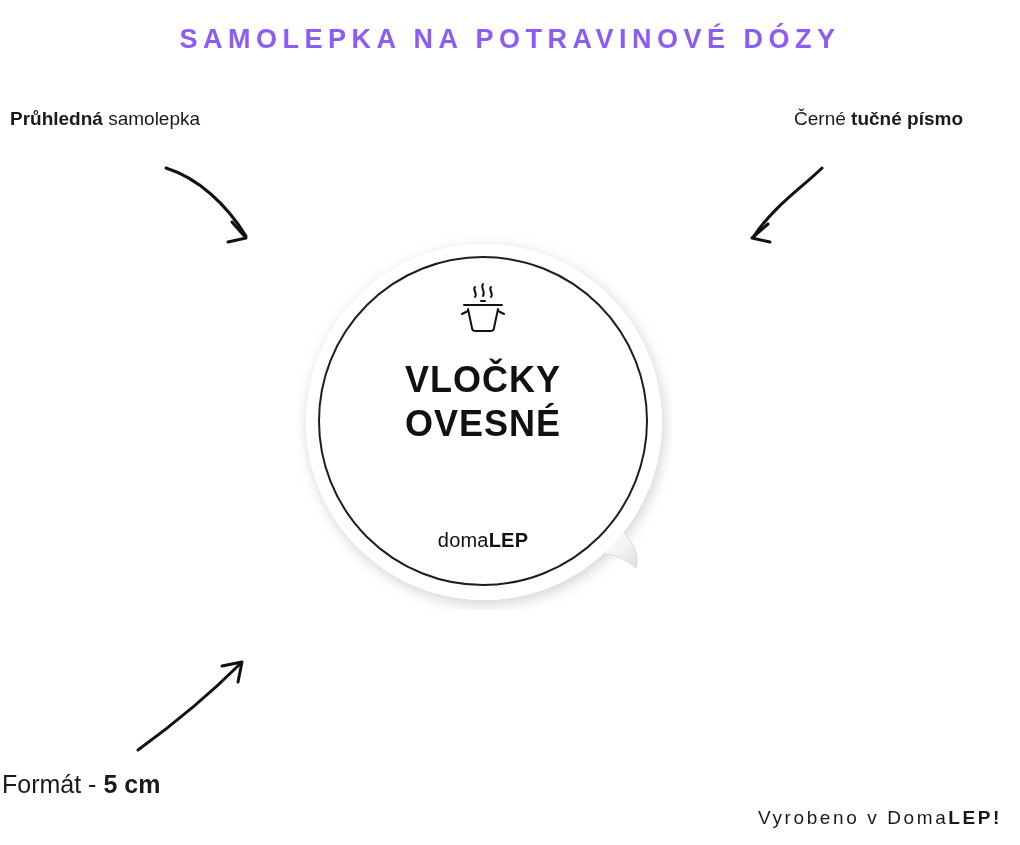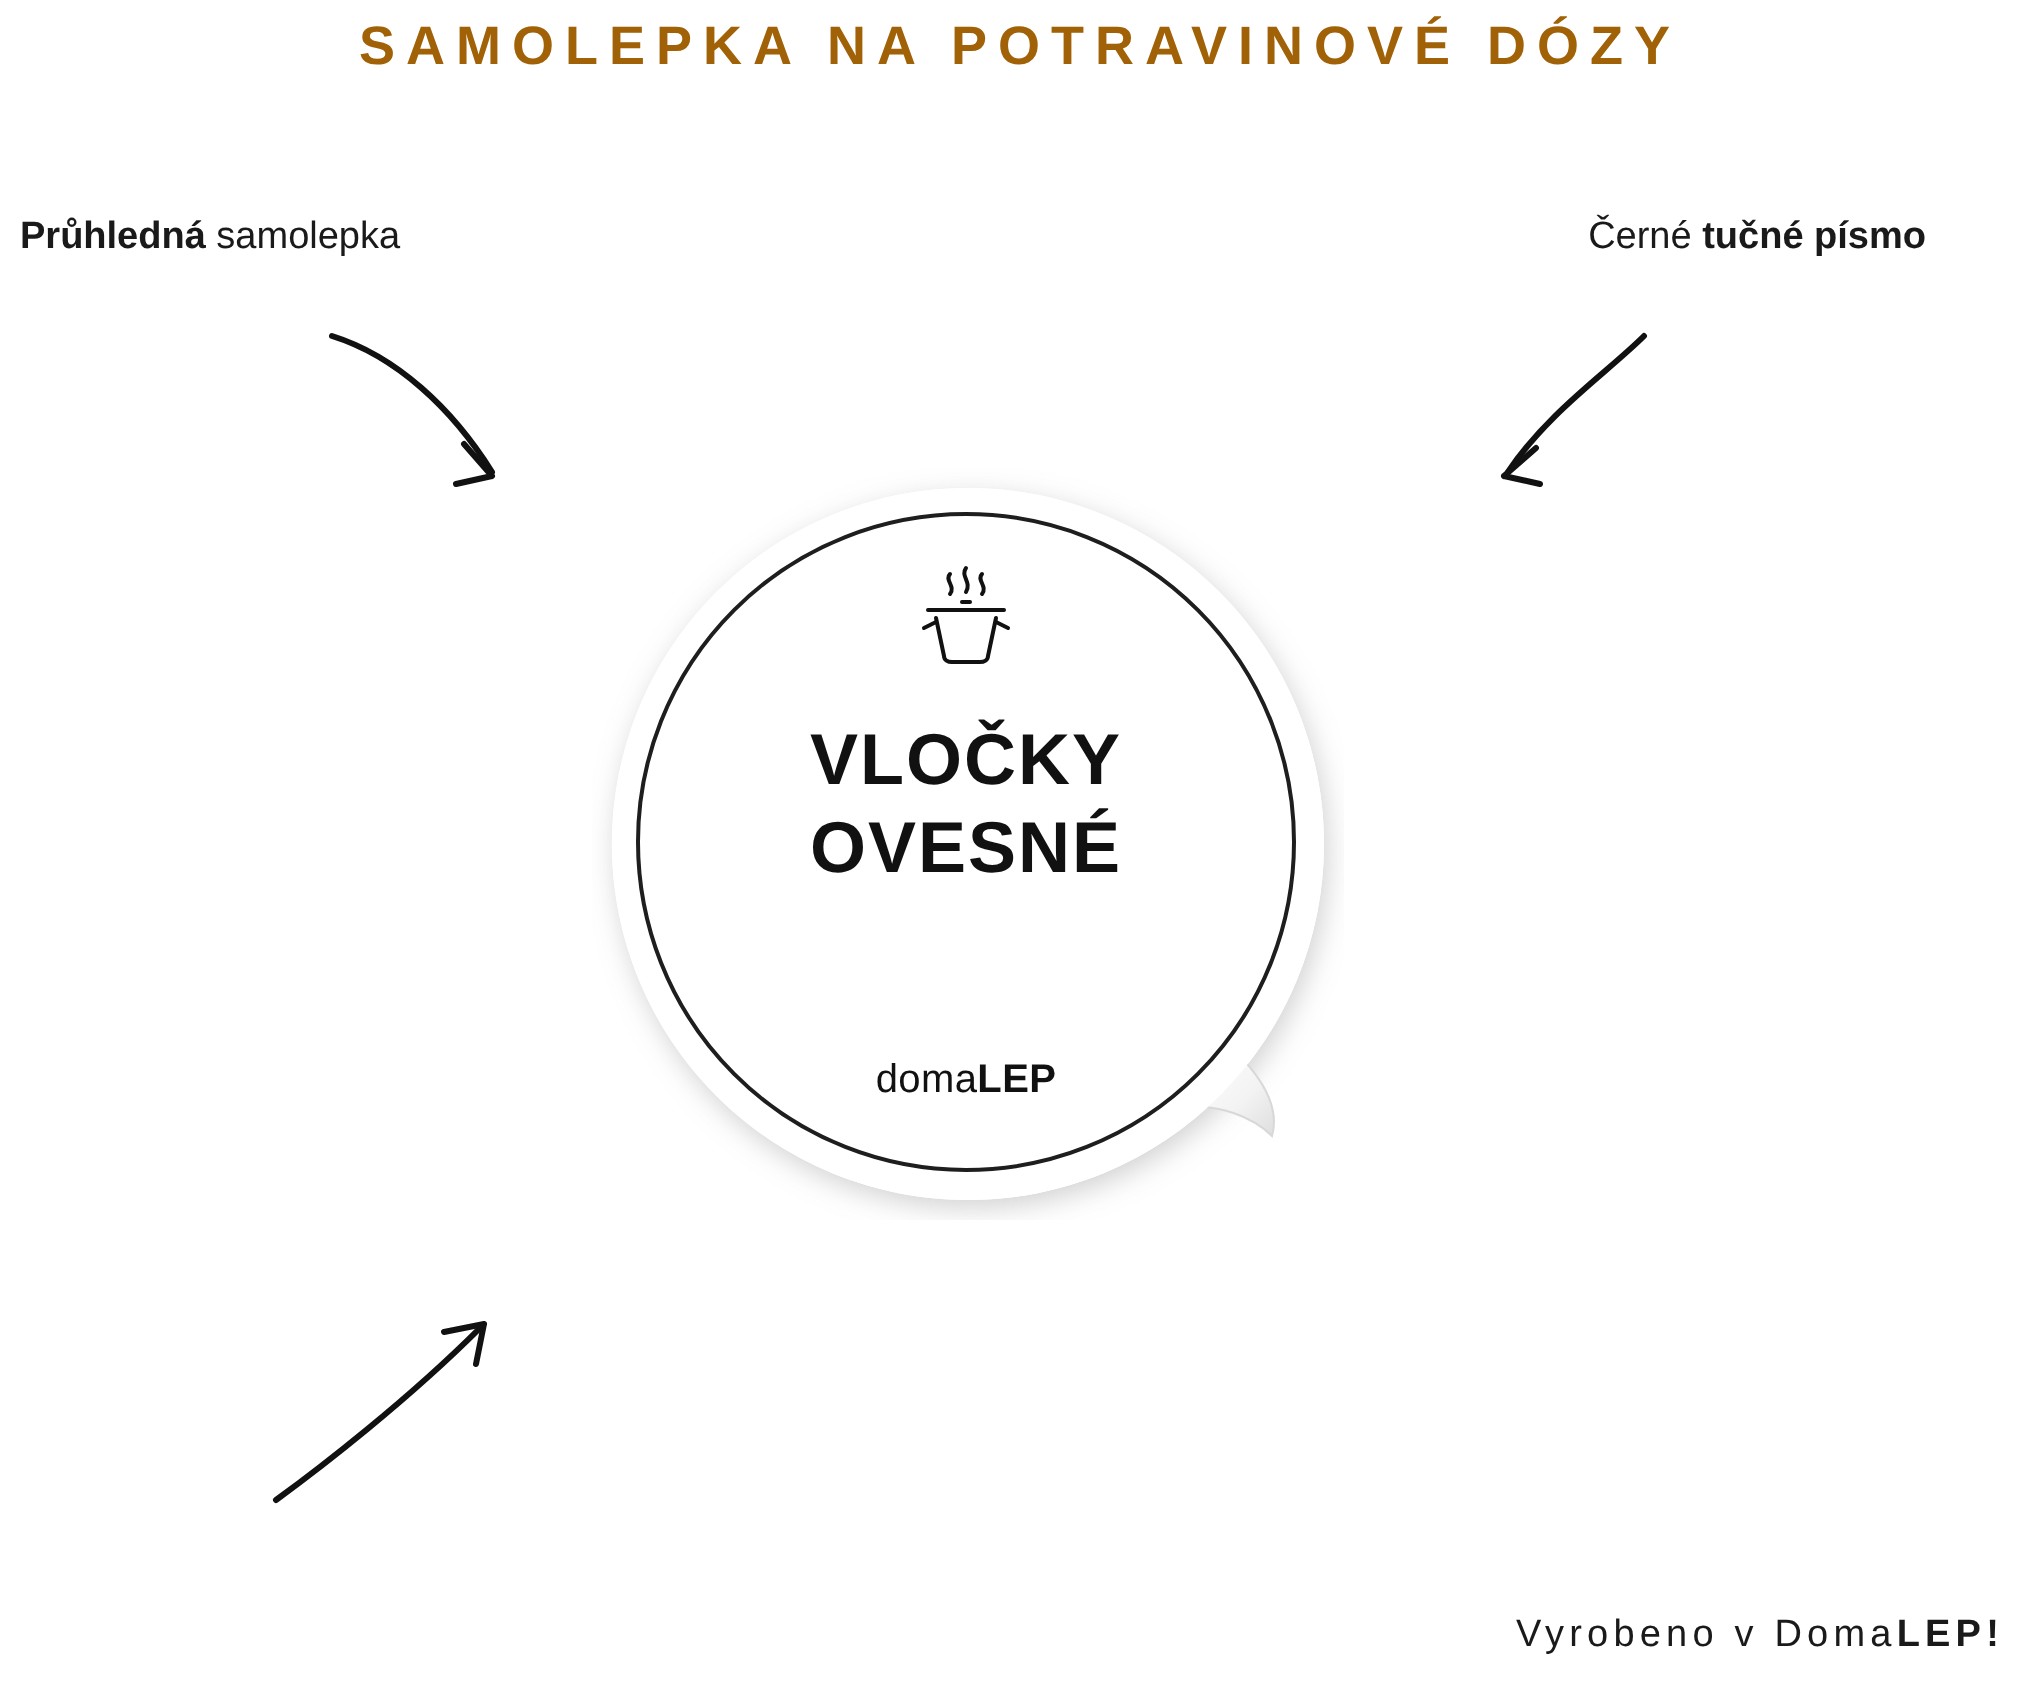--- a/index.html
+++ b/index.html
@@ -17,28 +17,28 @@
   }
   .page {
     position: relative;
     width: 1020px;
     height: 845px;
   }
 
   
   .title {
     position: absolute;
-    top: 8px;
+    top: 24px;
     left: 0;
     width: 1020px;
     text-align: center;
     font-size: 27px;
     font-weight: bold;
     letter-spacing: 5.5px;
-    color: #a16207;
+    color: #8b5cf6;
     white-space: nowrap;
   }
 
   
   .callout {
     position: absolute;
     font-size: 19px;
     color: #1a1a1a;
     white-space: nowrap;
   }
@@ -144,20 +144,23 @@
   <div class="title">SAMOLEPKA NA POTRAVINOVÉ DÓZY</div>
 
   <div class="callout" id="callout-transparent">
     <span class="strong">Průhledná</span><span class="light"> samolepka</span>
   </div>
 
   <div class="callout" id="callout-bold-text">
     <span class="light">Černé </span><span class="strong">tučné písmo</span>
   </div>
 
+  <div class="callout" id="callout-format">
+    <span class="light">Formát - </span><span class="strong">5 cm</span>
+  </div>
 
   <svg class="arrow" style="left:160px; top:160px;" width="120" height="110" viewBox="0 0 120 110">
     <path d="M6,8 C38,18 66,44 86,76" fill="none" stroke="#111111" stroke-width="3" stroke-linecap="round"></path>
     <path d="M86,78 L72,62 M86,78 L68,82" fill="none" stroke="#111111" stroke-width="3" stroke-linecap="round"></path>
   </svg>
 
   <svg class="arrow" style="left:712px; top:160px;" width="120" height="110" viewBox="0 0 120 110">
     <path d="M110,8 C92,26 62,46 42,76" fill="none" stroke="#111111" stroke-width="3" stroke-linecap="round"></path>
     <path d="M40,78 L56,64 M40,78 L58,82" fill="none" stroke="#111111" stroke-width="3" stroke-linecap="round"></path>
   </svg>

